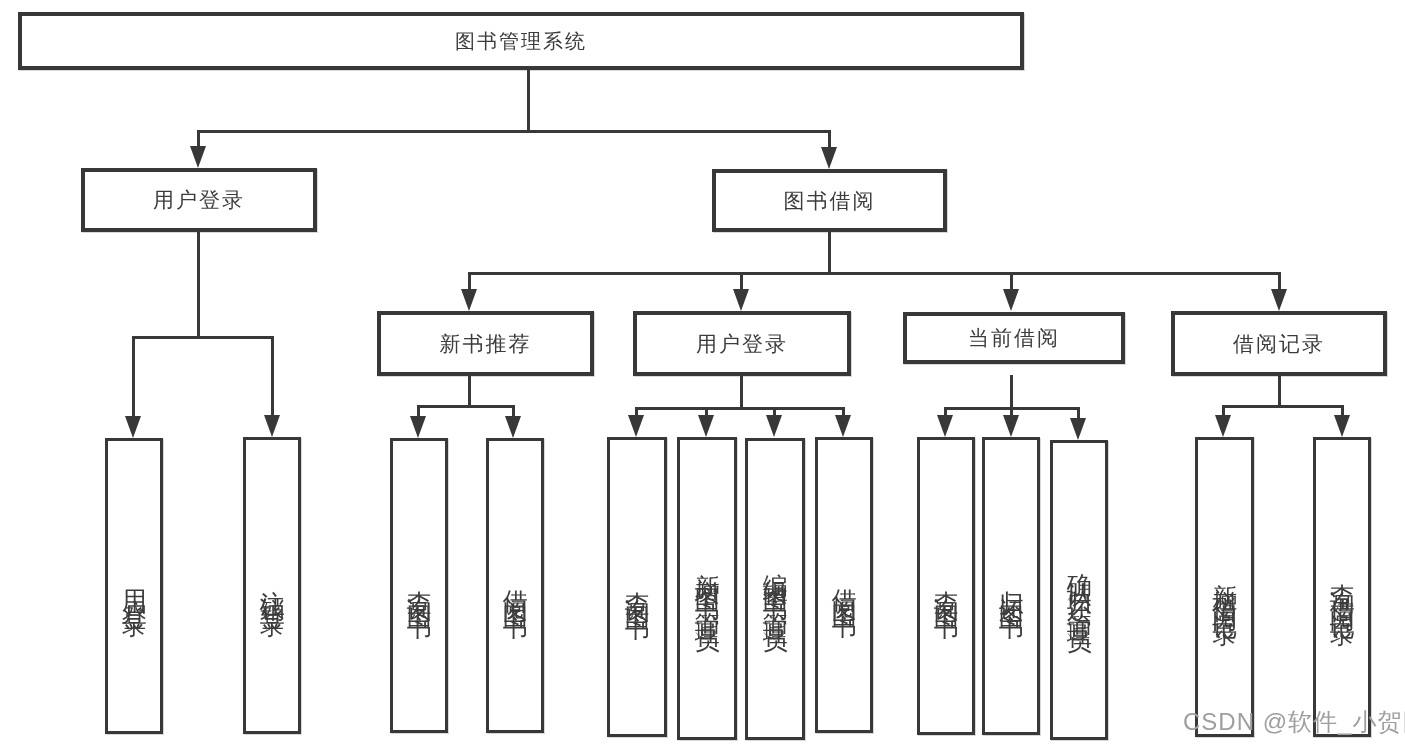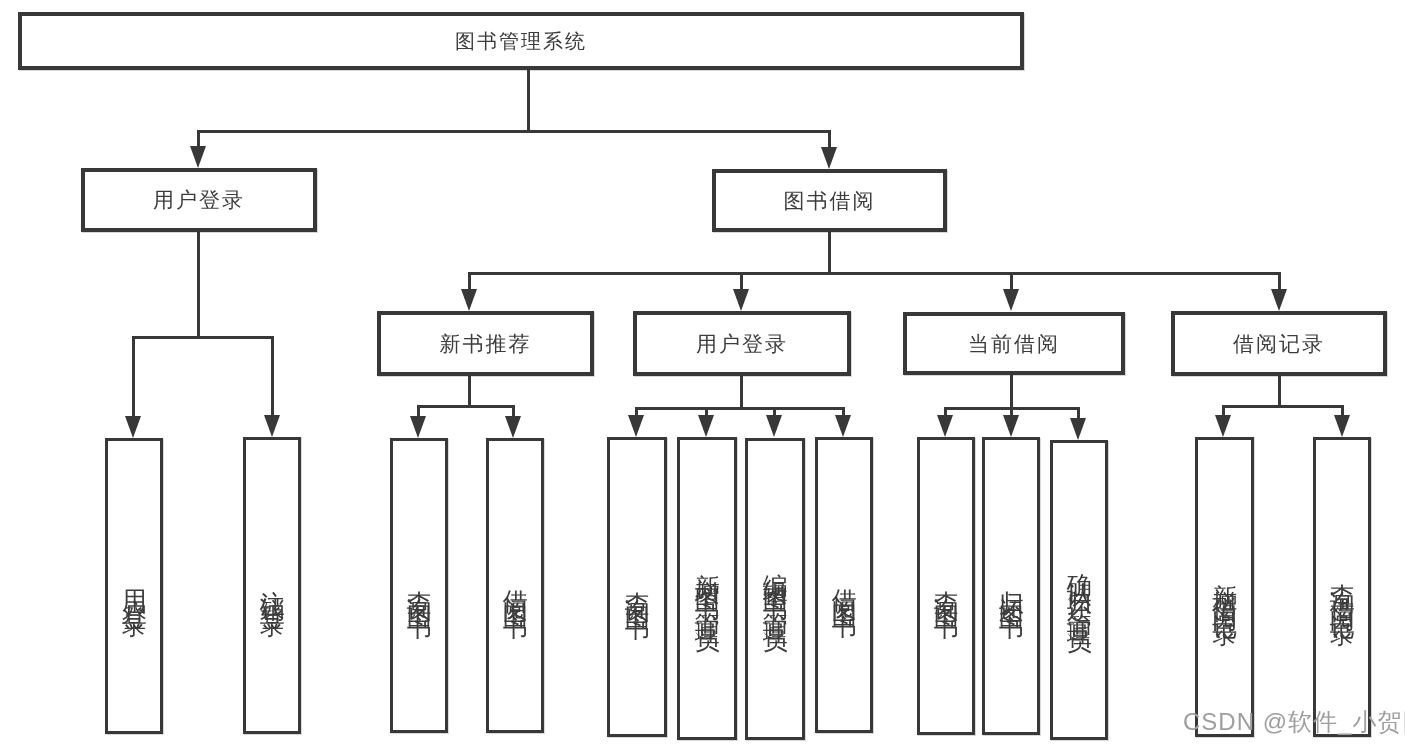--- a/index.html
+++ b/index.html
@@ -82,21 +82,21 @@
   <div class="arrow" style="left:461px; top:289px;"></div>
   <div class="vline" style="left:740px; top:272px; height:19px;"></div>
   <div class="arrow" style="left:733px; top:289px;"></div>
   <div class="vline" style="left:1010px; top:272px; height:19px;"></div>
   <div class="arrow" style="left:1003px; top:289px;"></div>
   <div class="vline" style="left:1278px; top:272px; height:19px;"></div>
   <div class="arrow" style="left:1271px; top:289px;"></div>
 
   <div class="box" style="left:361px; top:311px; width:217px; height:65px;margin-left:16px;">新书推荐</div>
   <div class="box" style="left:633px; top:311px; width:218px; height:65px;">用户登录</div>
-  <div class="box" style="left:903px; top:312px; width:222px; height:63px;">当前借阅</div>
+  <div class="box" style="left:903px; top:312px; width:222px; height:52px;">当前借阅</div>
   <div class="box" style="left:1171px; top:311px; width:216px; height:65px;">借阅记录</div>
 
   <div class="vline" style="left:468px; top:376px; height:29px;"></div>
   <div class="hline" style="left:417px; top:405px; width:98px;"></div>
   <div class="vline" style="left:417px; top:405px; height:13px;"></div>
   <div class="arrow" style="left:410px; top:416px;"></div>
   <div class="vline" style="left:512px; top:405px; height:13px;"></div>
   <div class="arrow" style="left:505px; top:416px;"></div>
 
   <div class="vline" style="left:740px; top:376px; height:31px;"></div>

